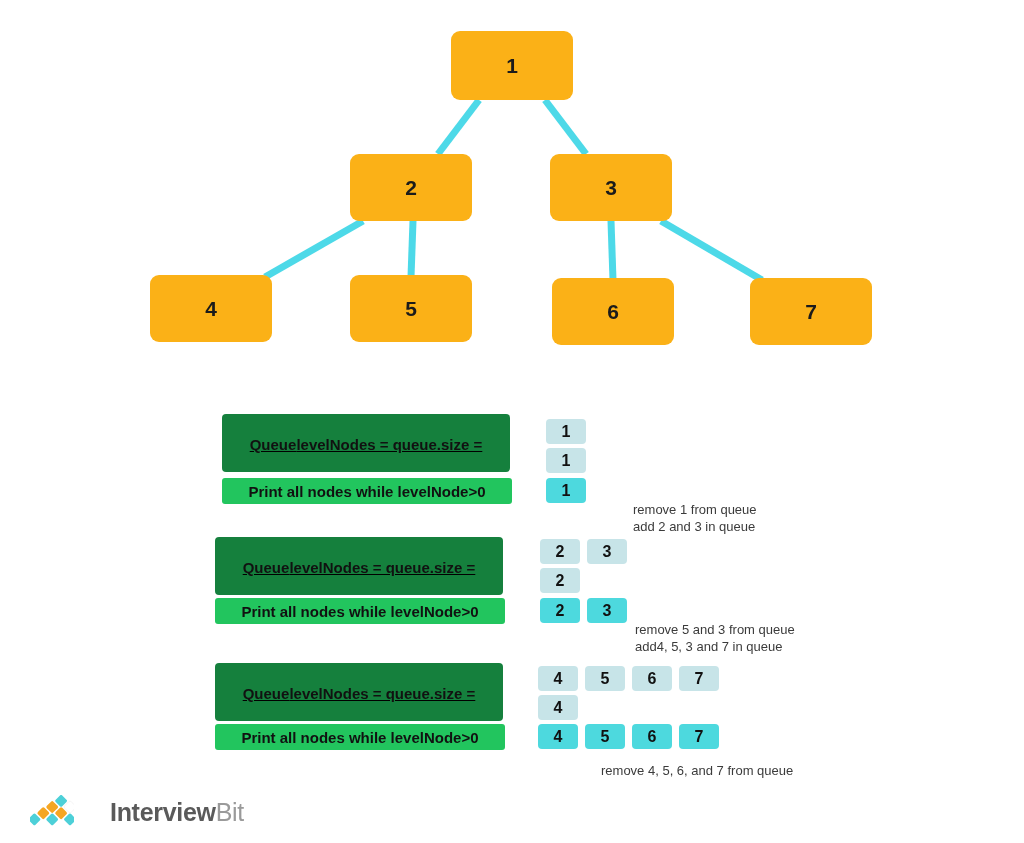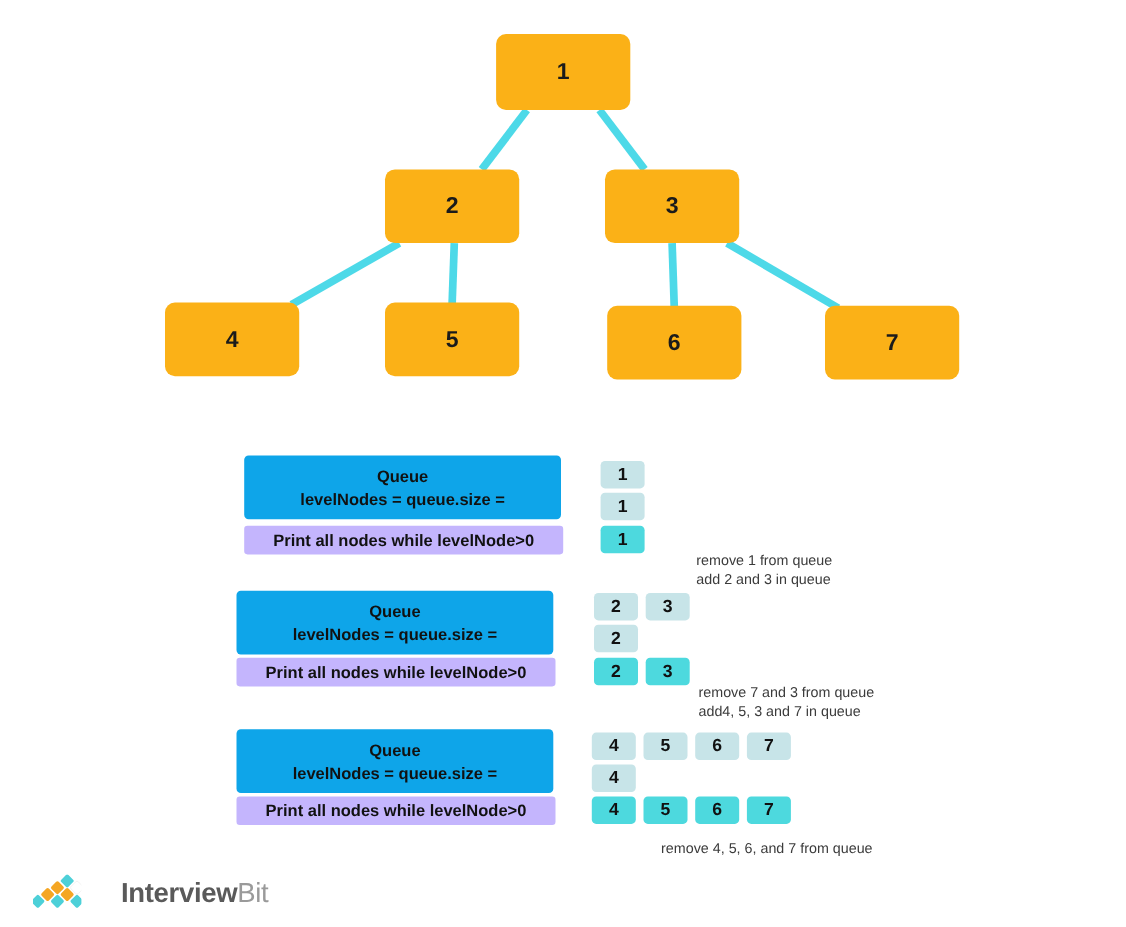--- a/index.html
+++ b/index.html
@@ -43,40 +43,40 @@
 
   
   #queue-area {
     position: absolute;
     left: 0; top: 0;
     width: 1024px; height: 843px;
   }
 
   .queue-panel {
     position: absolute;
-    background: #0ea5e9;
+    background: #15803d;
     border-radius: 4px;
     box-sizing: border-box;
     display: flex;
-    flex-direction: column;
     align-items: center;
     justify-content: center;
     padding-top: 2px;
+    text-decoration: underline;
   }
   .queue-panel .panel-line {
     color: #111111;
     font-weight: bold;
     font-size: 15px;
     line-height: 21px;
     font-family: "Liberation Sans", sans-serif;
     white-space: nowrap;
   }
   .queue-print {
     position: absolute;
-    background: #c4b5fd;
+    background: #22c55e;
     border-radius: 3px;
     box-sizing: border-box;
     display: flex;
     align-items: center;
     justify-content: center;
     color: #111111;
     font-weight: bold;
     font-size: 15px;
     font-family: "Liberation Sans", sans-serif;
     white-space: nowrap;
@@ -179,21 +179,21 @@
       <div class="qcell pale">3</div>
     </div>
     <div class="cell-row" style="left: 540px; top: 568px;">
       <div class="qcell pale">2</div>
     </div>
     <div class="cell-row" style="left: 540px; top: 598px;">
       <div class="qcell bright">2</div>
       <div class="qcell bright">3</div>
     </div>
     <div class="annotation" style="left: 635px; top: 621px;">
-      <div>remove 7 and 3 from queue</div>
+      <div>remove 5 and 3 from queue</div>
       <div>add4, 5, 3 and 7 in queue</div>
     </div>
     <div class="queue-panel" style="left: 215px; top: 663px; width: 288px; height: 58px;">
       <div class="panel-line">Queue</div>
       <div class="panel-line">levelNodes = queue.size =</div>
     </div>
     <div class="queue-print" style="left: 215px; top: 724px; width: 290px; height: 26px;">Print all nodes while levelNode&gt;0</div>
     <div class="cell-row" style="left: 538px; top: 666px;">
       <div class="qcell pale">4</div>
       <div class="qcell pale">5</div>

